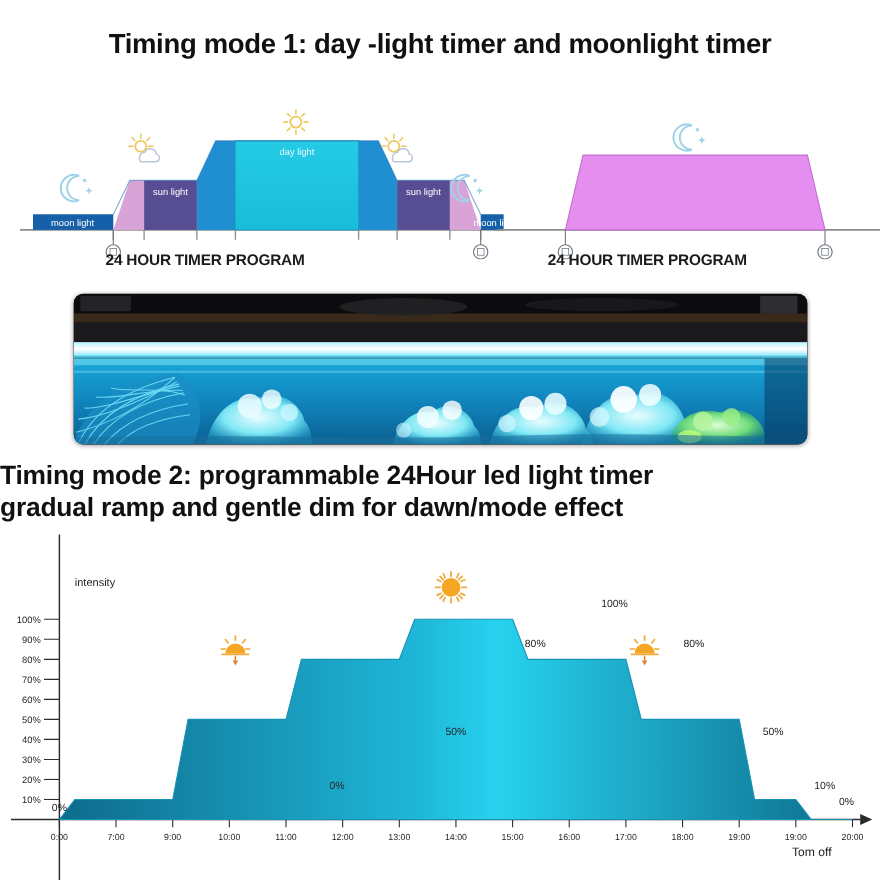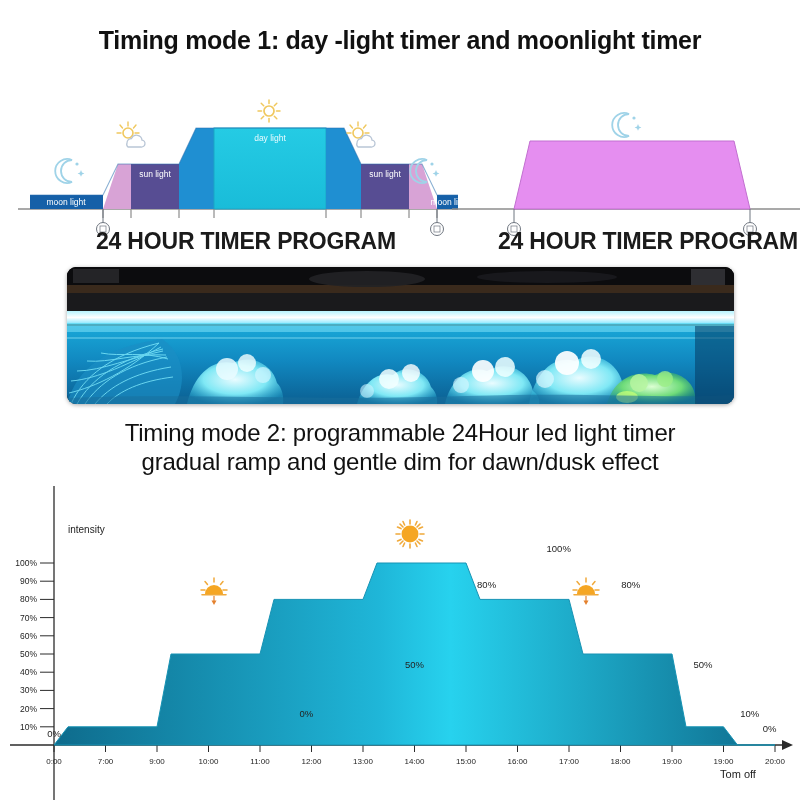--- a/index.html
+++ b/index.html
@@ -15,36 +15,36 @@
 
   
   .title1{
     position:absolute;left:0;top:26px;width:800px;
     text-align:center;
     font-size:25px;font-weight:bold;letter-spacing:-0.3px;
     color:#111;
   }
   .title2{
     position:absolute;left:0;top:418px;width:800px;
-    text-align:center;
-    font-size:24px;font-weight:normal;line-height:1.22;
+    text-align:left;
+    font-size:24px;font-weight:bold;line-height:1.22;
     color:#111;letter-spacing:-0.2px;
   }
 
   
   .panel-label{
     position:absolute;font-size:27px;color:#111;letter-spacing:-0.5px;
   }
   #daylight-label{left:28px;top:82px;}
   #moonlight-label{left:540px;top:82px;}
 
   .svgbox{position:absolute;}
 
   .prog-caption{
-    position:absolute;font-size:23px;font-weight:bold;color:#1b1b1b;
+    position:absolute;font-size:14px;font-weight:bold;color:#1b1b1b;
     letter-spacing:-0.2px;white-space:nowrap;
   }
   #prog-caption-day{left:96px;top:228px;}
   #prog-caption-moon{left:498px;top:228px;}
 
   
   .aquarium{
     position:absolute;left:67px;top:267px;width:667px;height:137px;
     border-radius:9px;overflow:hidden;
     box-shadow:0 1px 4px rgba(0,0,0,.35);
@@ -292,21 +292,21 @@
       </g>
 
       <path d="M0 131 C120 126 260 134 400 129 C520 125 600 132 667 128 L667 137 L0 137 Z" fill="#1a6f9c" opacity=".55"></path>
 
       <rect x="628" y="59" width="39" height="78" fill="#063b63" opacity=".55"></rect>
     </svg>
   </div>
 
   <div class="title2">
     <span>Timing mode 2: programmable 24Hour led light timer</span><br>
-    <span>gradual ramp and gentle dim for dawn/dusk effect</span>
+    <span>gradual ramp and gentle dim for dawn/mode effect</span>
   </div>
 
   <svg class="chart" width="800" height="322" viewBox="0 0 800 322">
     <defs>
       <linearGradient id="areaGrad" x1="0" y1="0" x2="1" y2="0">
         <stop offset="0" stop-color="#0e6b8c"></stop>
         <stop offset="0.45" stop-color="#1fb6d8"></stop>
         <stop offset="0.55" stop-color="#27d2ee"></stop>
         <stop offset="1" stop-color="#0e6b8c"></stop>
       </linearGradient>

